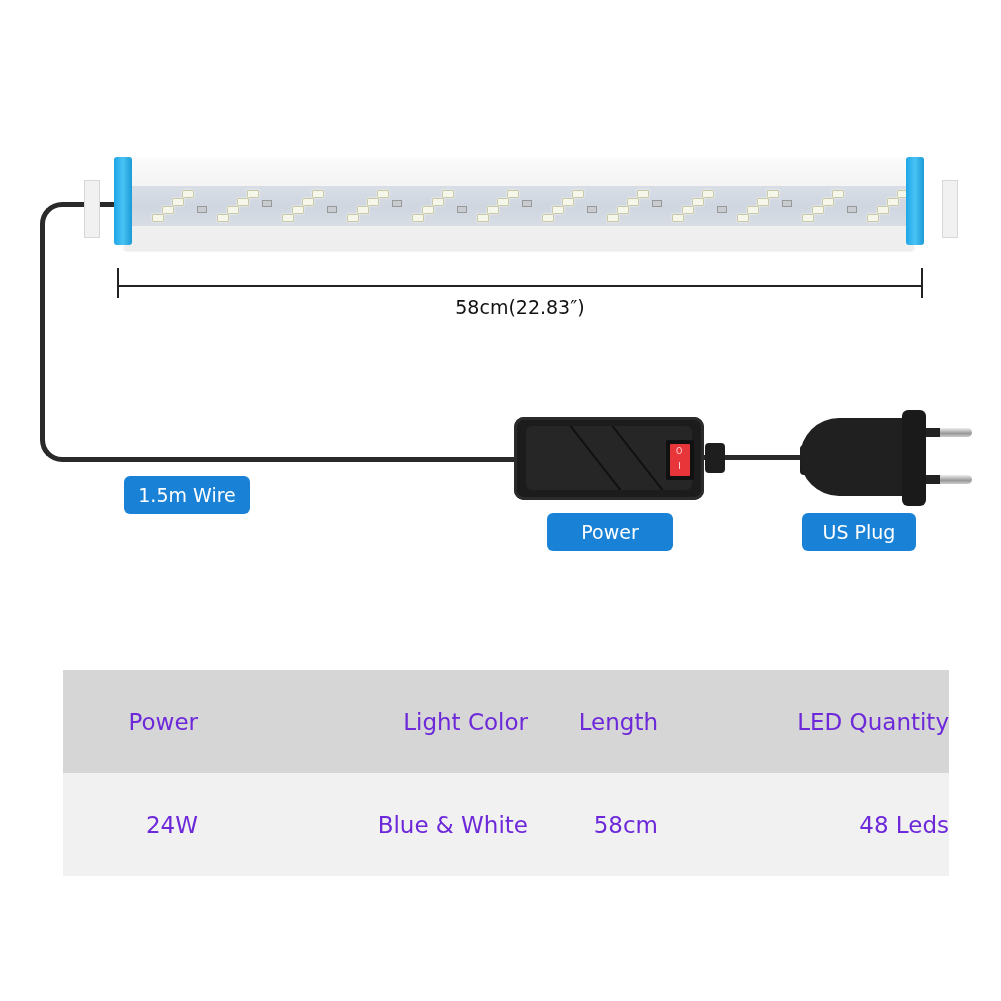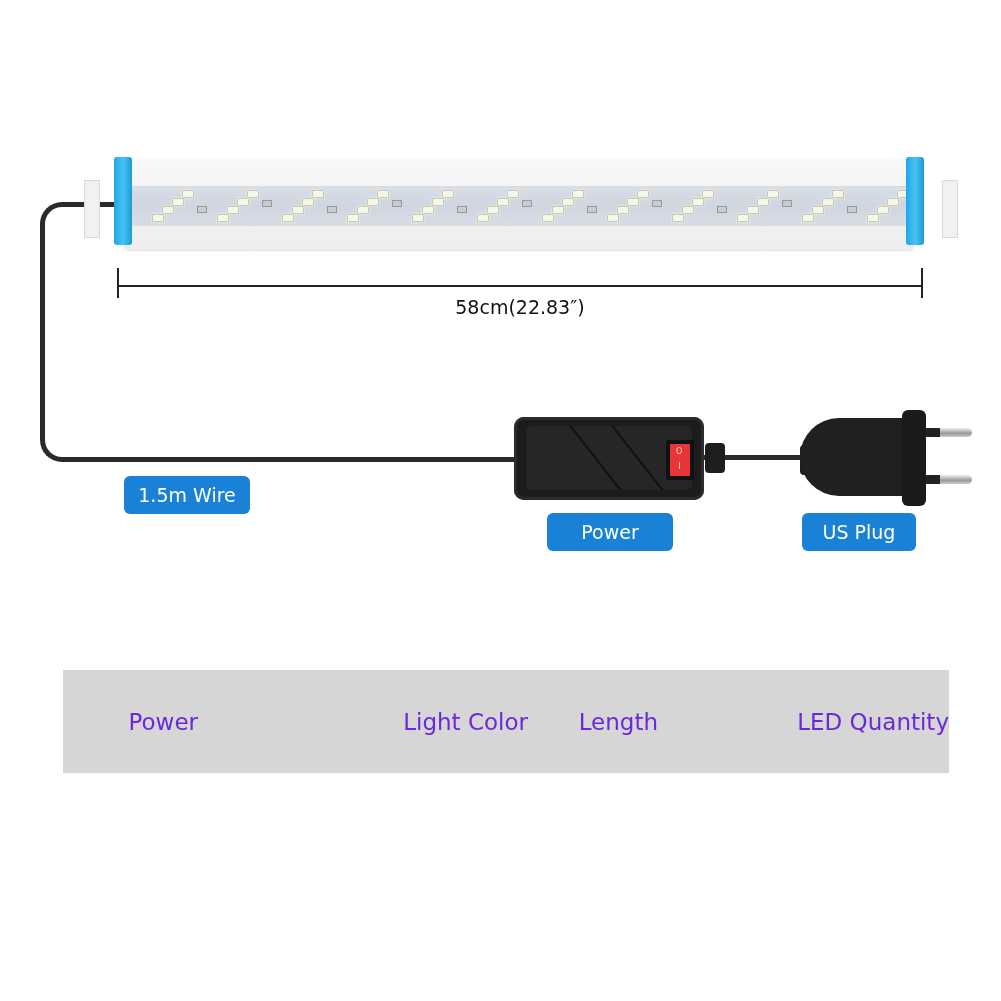--- a/index.html
+++ b/index.html
@@ -168,14 +168,20 @@
 <div class="abs badge" style="left:802px;top:513px;width:114px">US Plug</div>
 
 <table class="abs spec-table">
   <tbody>
       <tr class="head">
     <td style="width:135px">Power</td>
     <td style="width:330px">Light Color</td>
     <td style="width:130px">Length</td>
     <td>LED Quantity</td>
   </tr>
+  <tr class="body">
+    <td>24W</td>
+    <td>Blue &amp; White</td>
+    <td>58cm</td>
+    <td>48 Leds</td>
+  </tr>
 </tbody>
   </table>
 
 </body></html>

